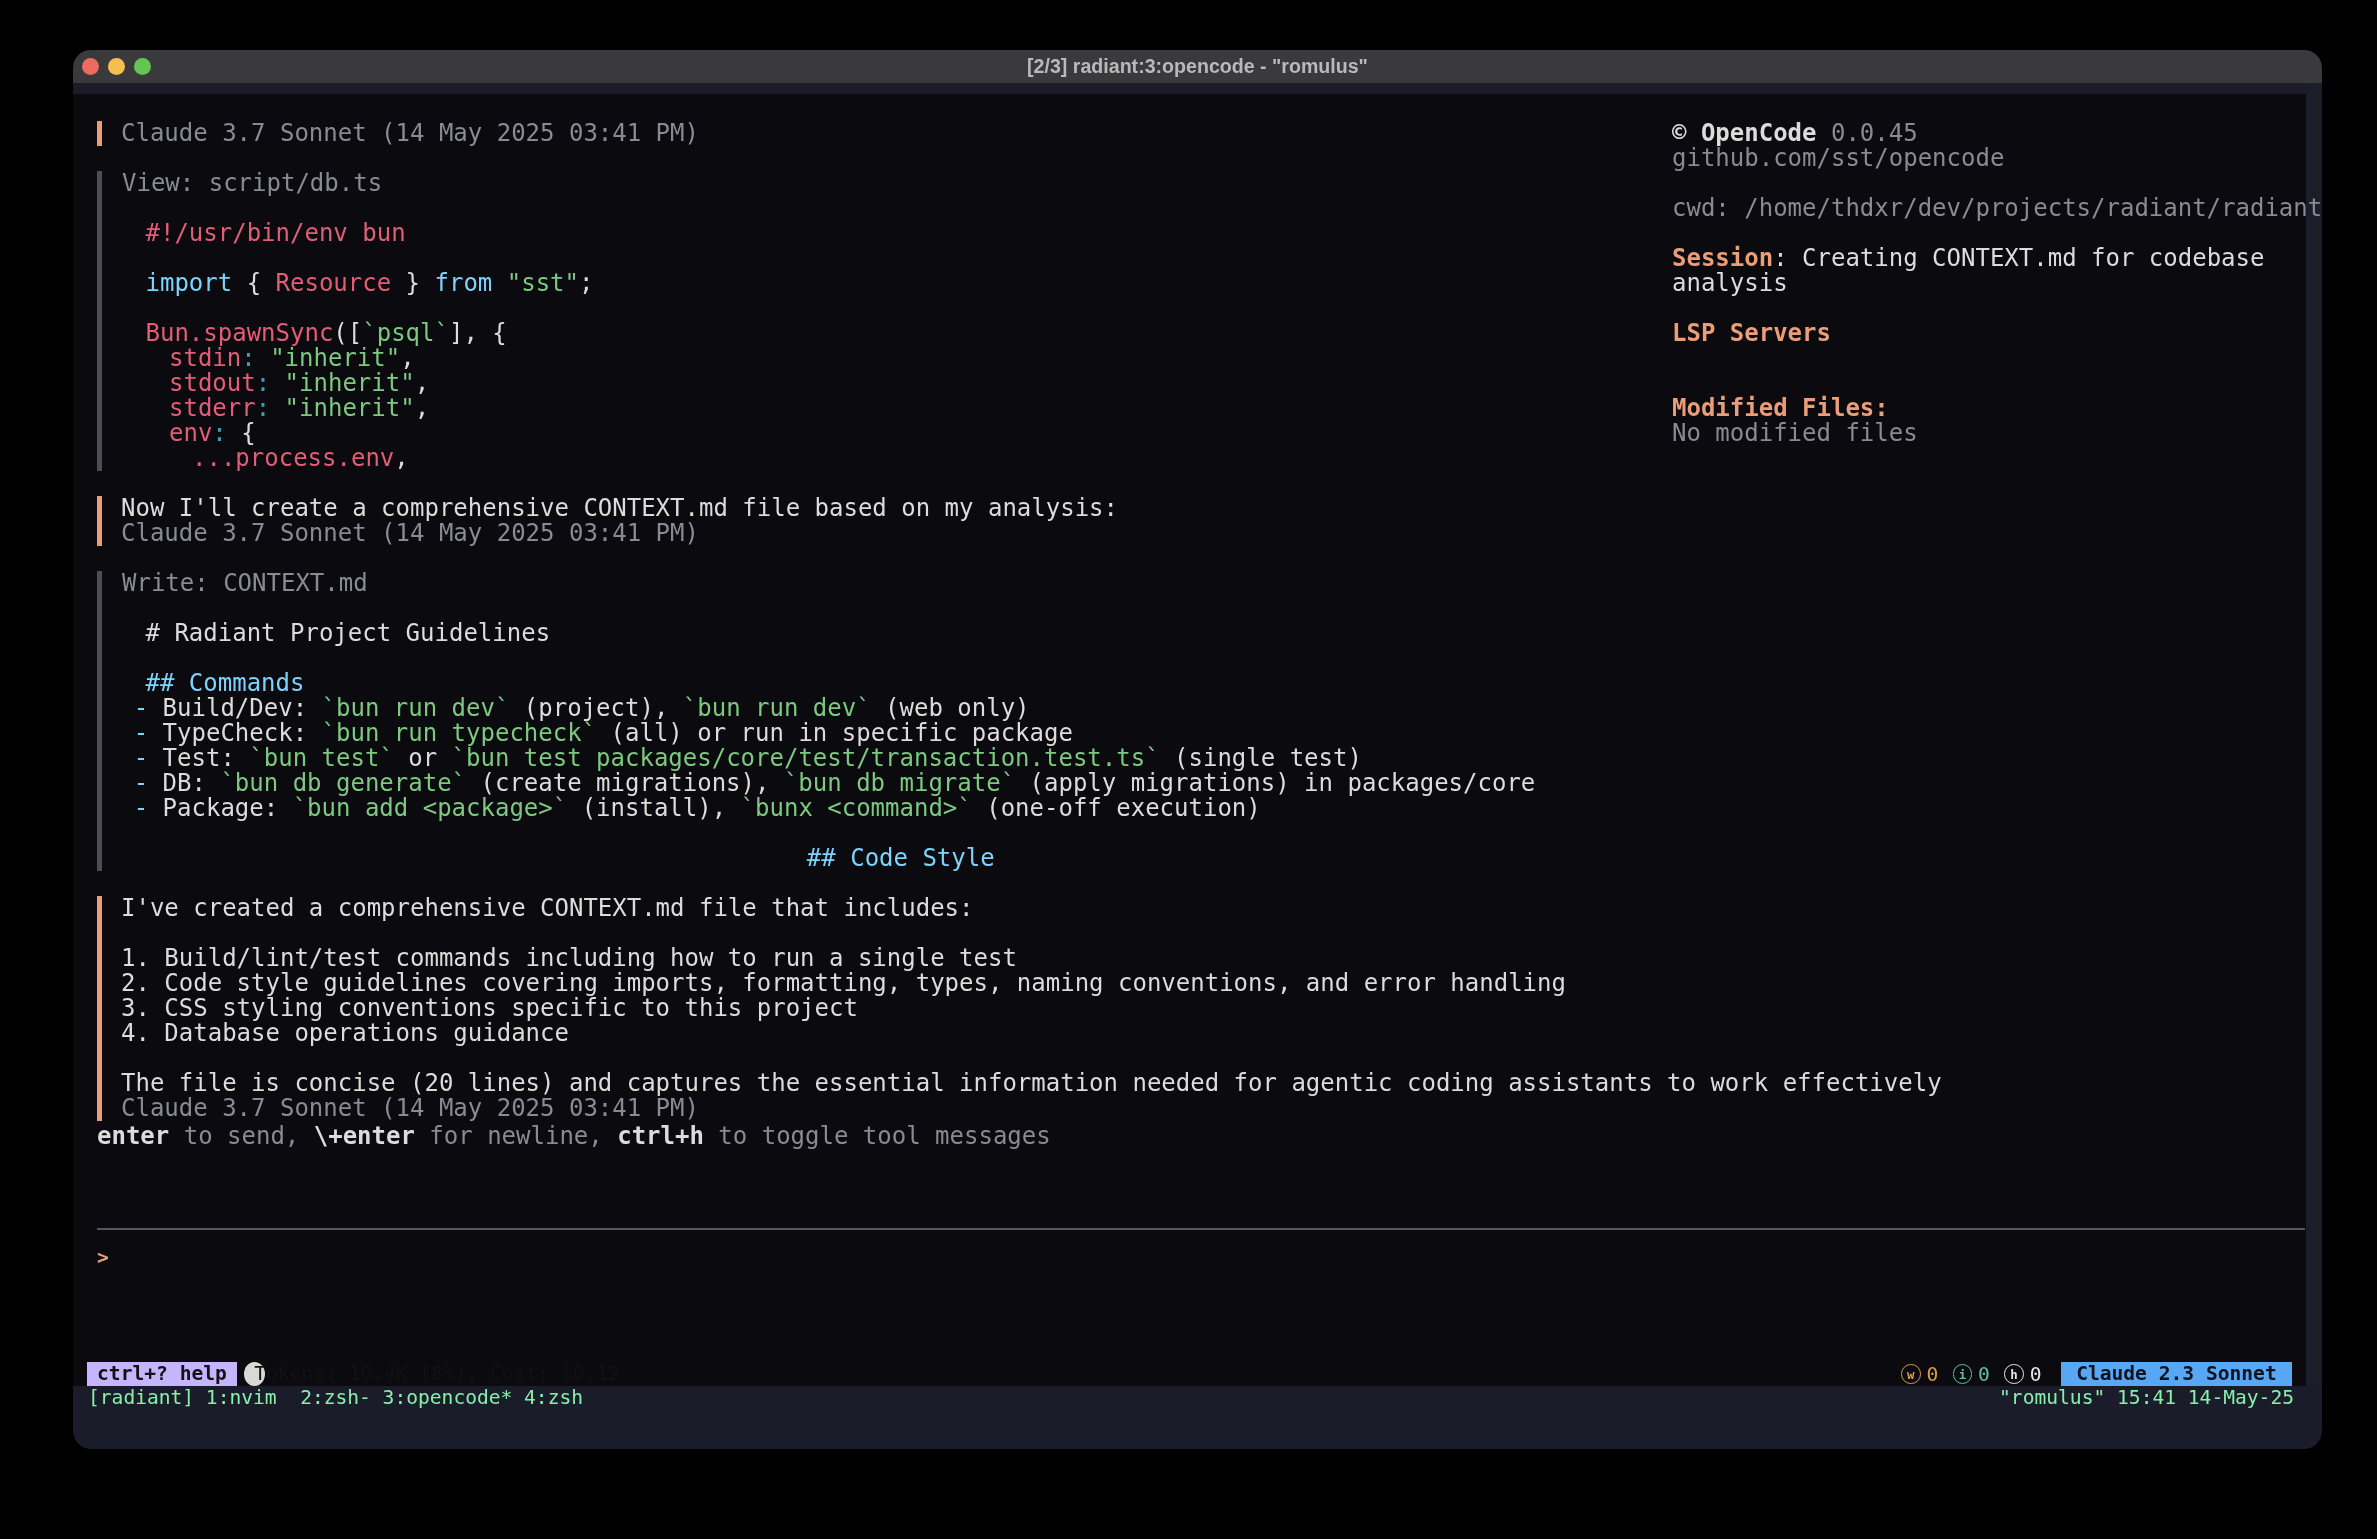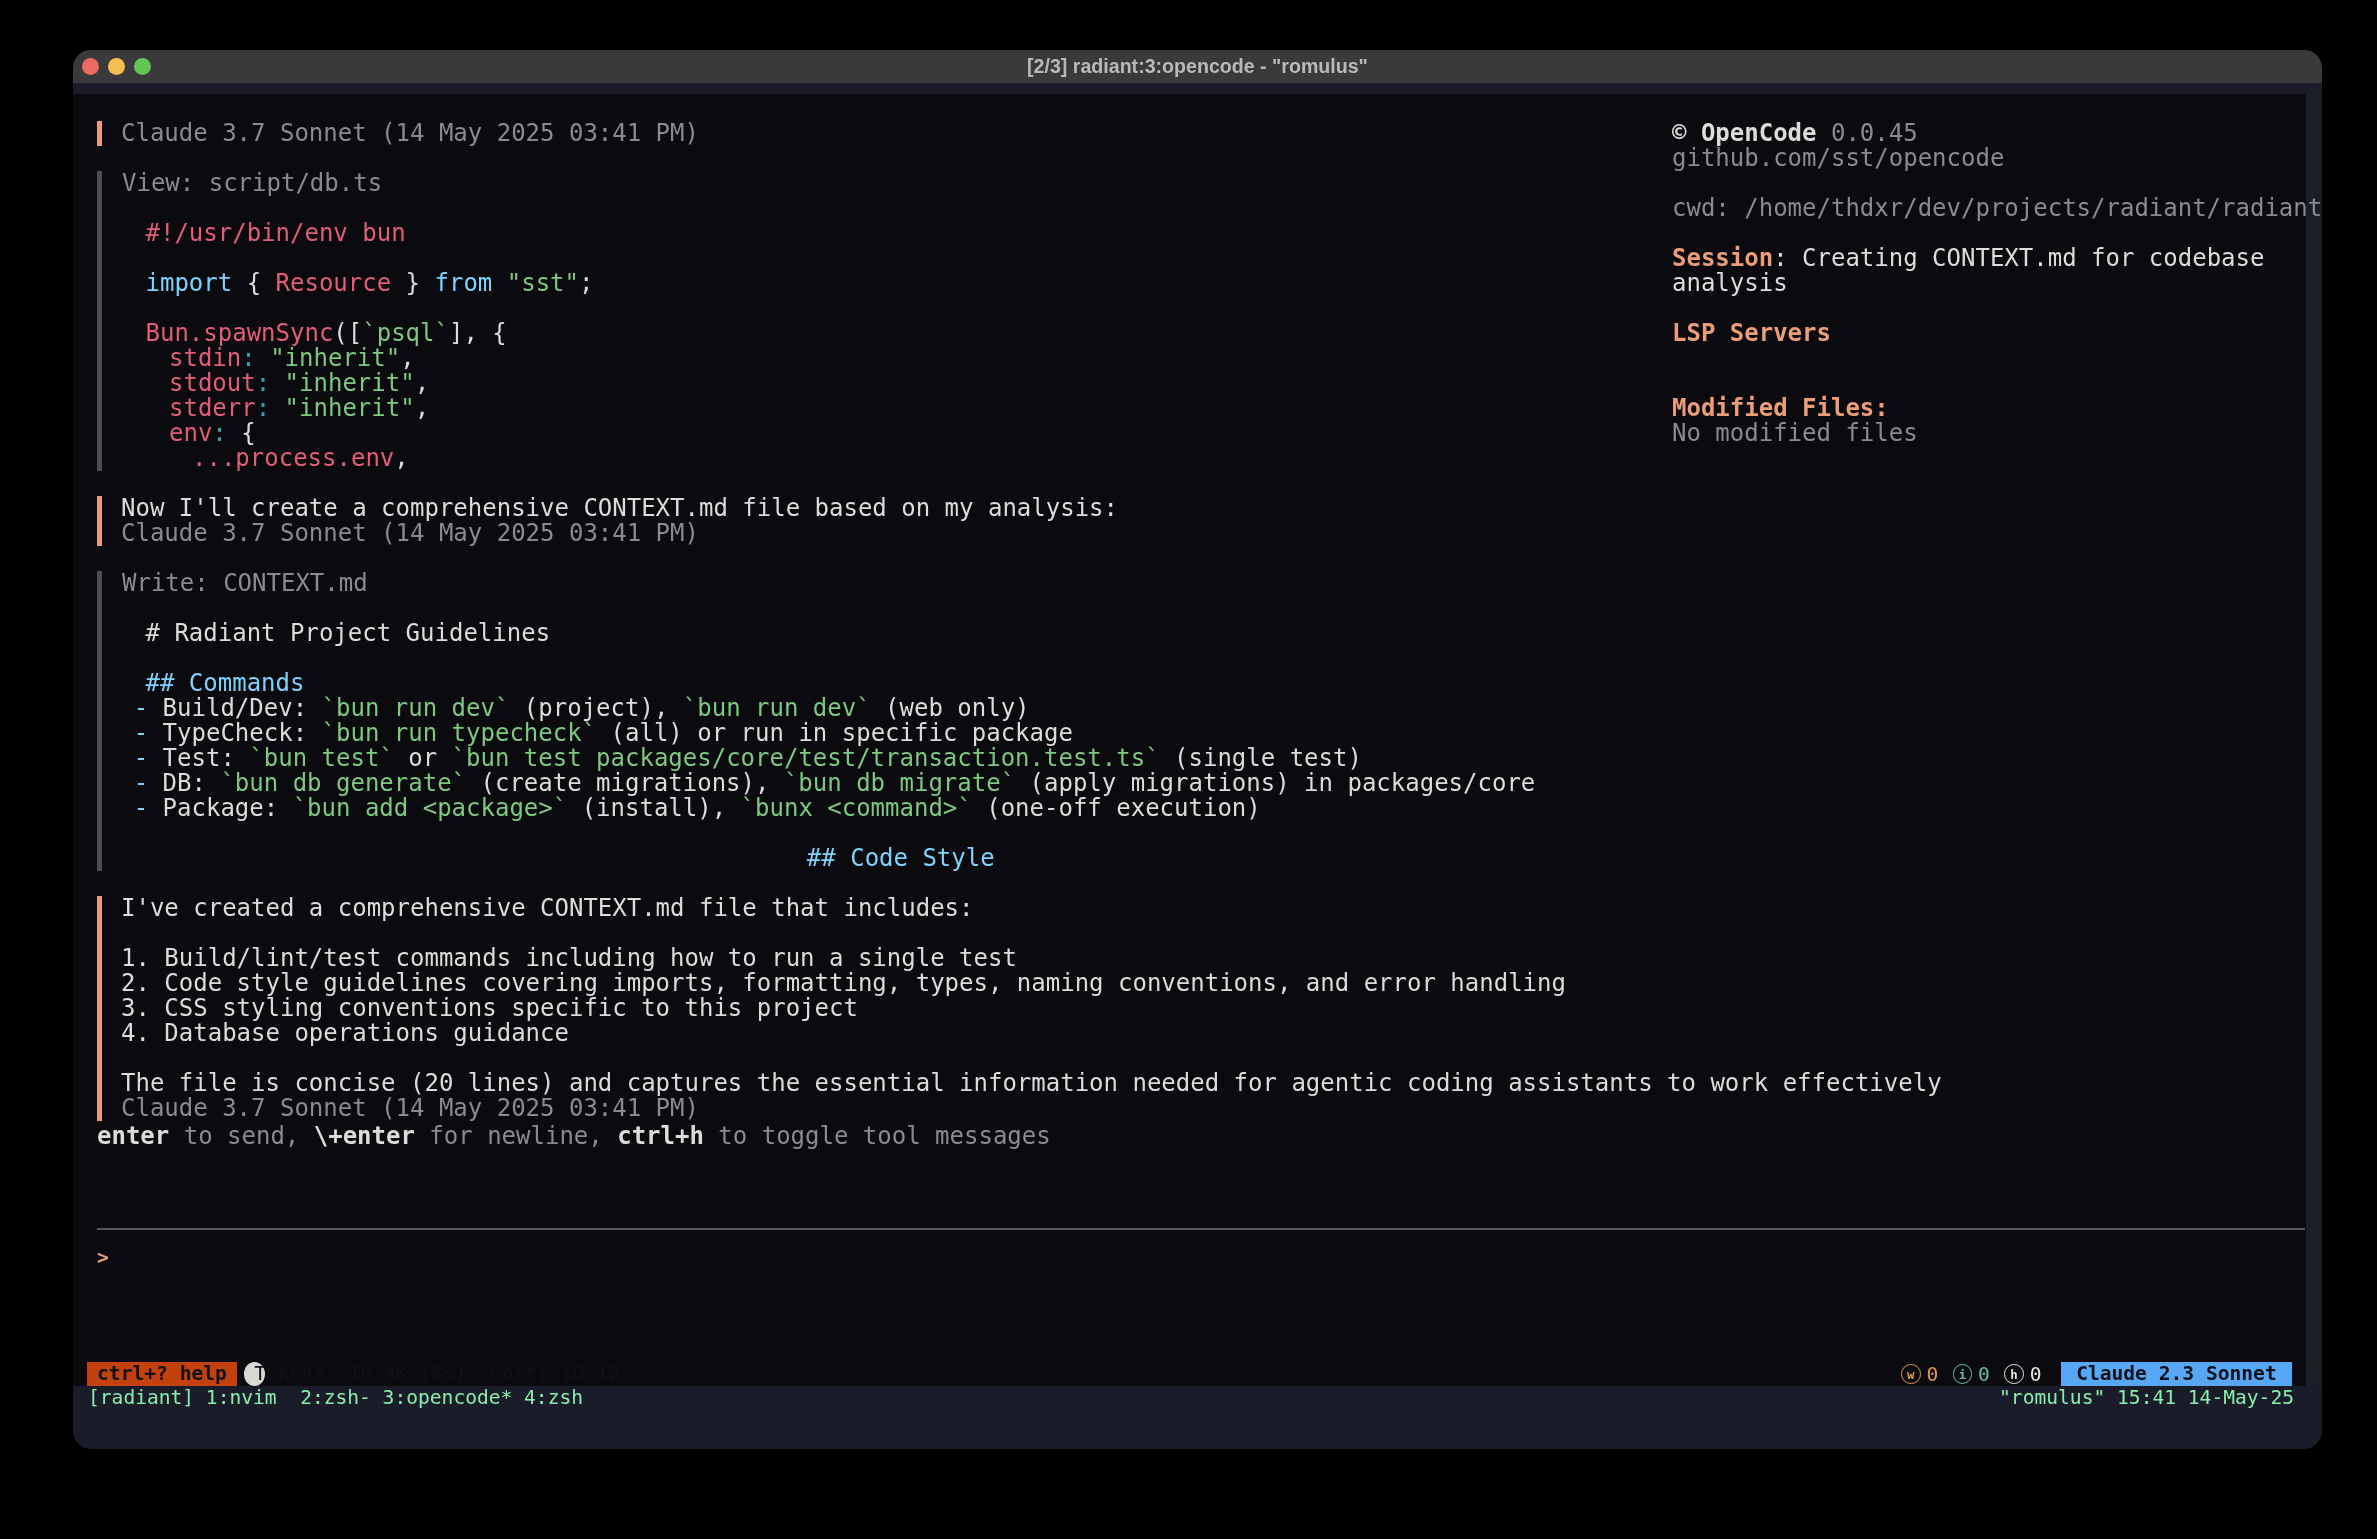--- a/index.html
+++ b/index.html
@@ -39,21 +39,21 @@
   .panel{position:absolute;left:1599px;top:71px;width:613px;}
 
   .hint{position:absolute;left:24px;top:1074px;height:25px;}
   .divider{position:absolute;left:24px;top:1178px;width:2208px;height:2px;background:#56575f;}
   .prompt{position:absolute;left:24px;top:1195px;height:25px;width:2208px;}
   .prompt .chev{color:#ea9d76;font-weight:bold;font-size:19.6px;line-height:25px;}
 
   .statusbar{position:absolute;left:13.7px;top:1312px;width:2205px;height:24px;
     display:flex;align-items:center;font-size:19.6px;}
   .chip{height:24px;line-height:24px;padding:0 10.4px;white-space:pre;color:#111116;}
-  .chip.gray{background:#c2410c;font-weight:bold;}
+  .chip.gray{background:#c4b5fd;font-weight:bold;}
   .chip.light{background:#d8d8d4;margin-left:6.5px;}
   .status-right{margin-left:auto;display:flex;align-items:center;}
   .diag{display:flex;align-items:center;margin-right:14.4px;}
   .diag .circle{width:19.6px;height:19.6px;border:1.3px solid currentColor;border-radius:50%;
     display:flex;align-items:center;justify-content:center;font-size:12.4px;font-weight:bold;margin-right:5.9px;}
   .diag .count{font-size:19.6px;}
   .badge{height:24px;line-height:24px;padding:0 15px;background:#57a7f4;color:#10131b;
     font-weight:bold;white-space:pre;margin-left:5.2px;}
 
   .tmuxbar{position:absolute;left:0;top:1336px;width:100%;height:63px;background:#1b1c29;

